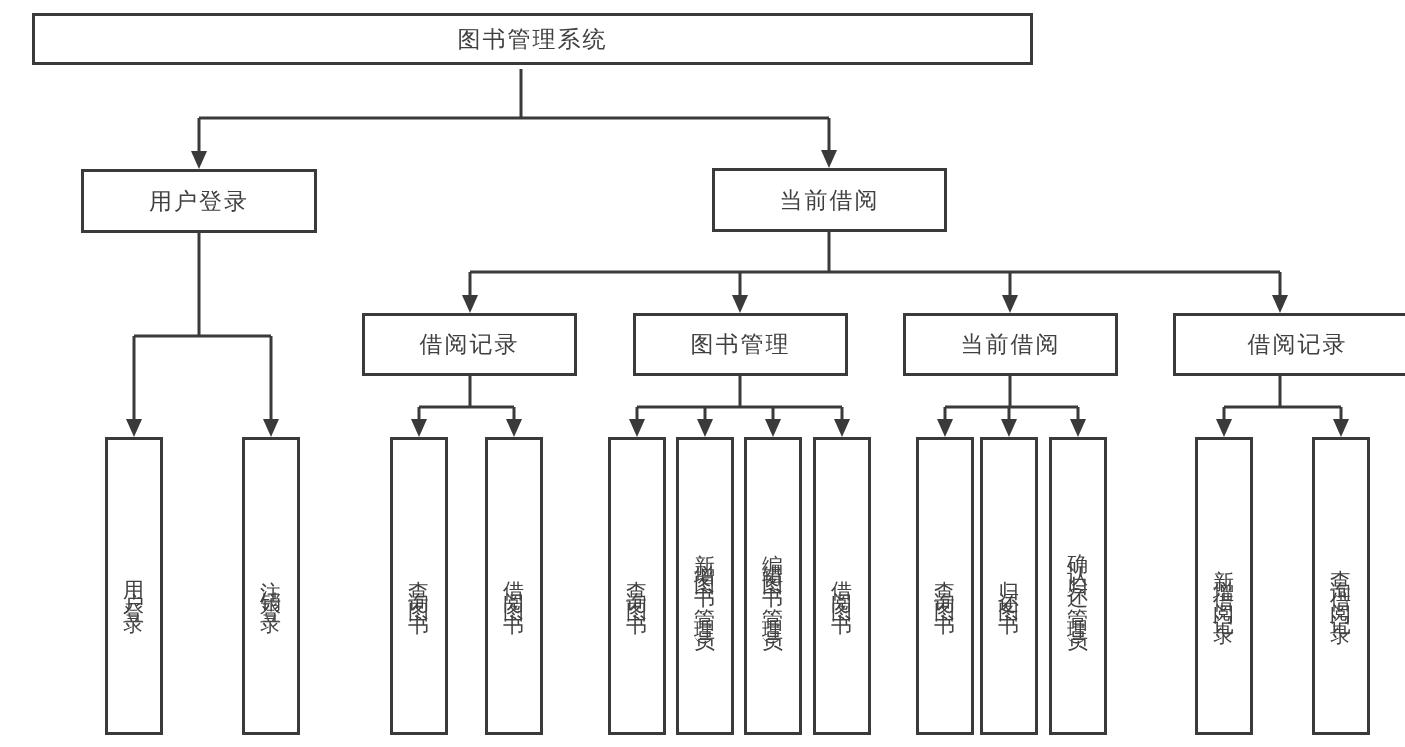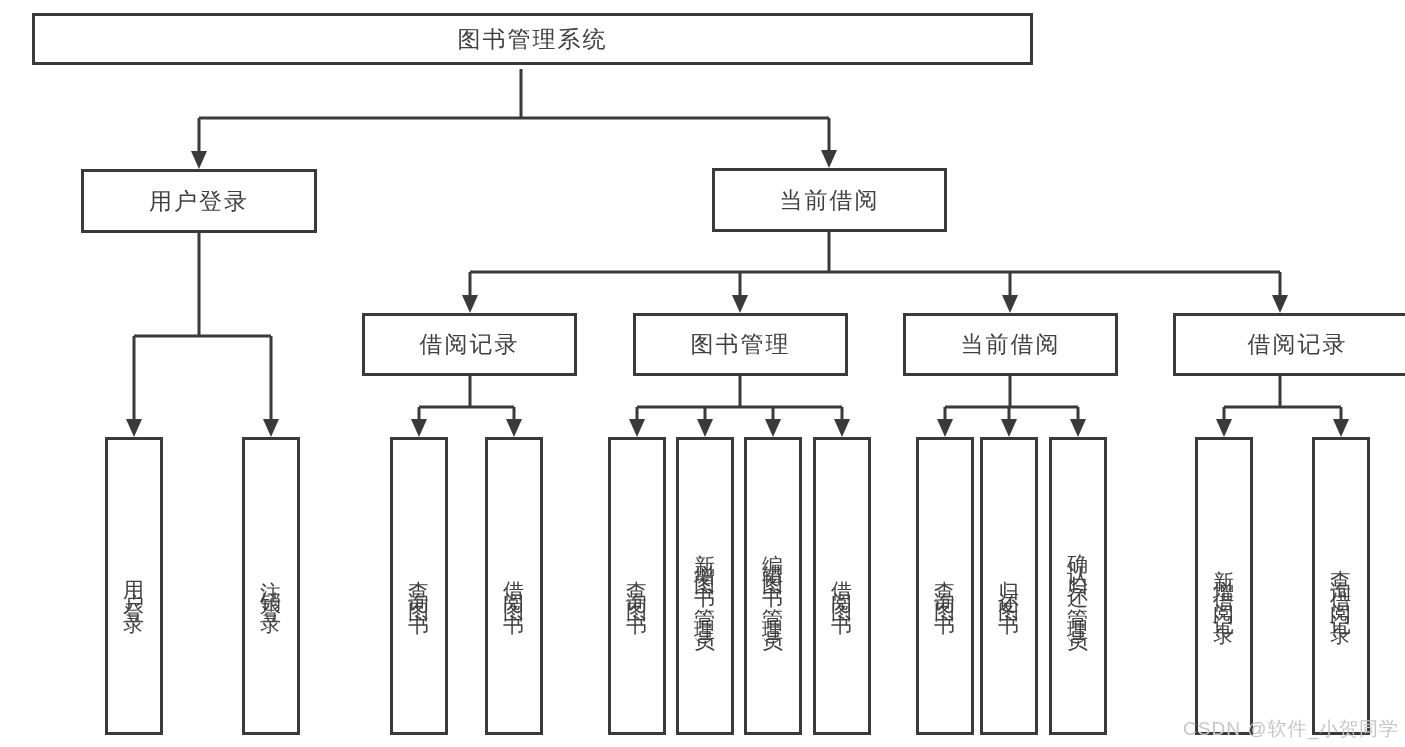--- a/index.html
+++ b/index.html
@@ -106,14 +106,13 @@
   <div class="box v" style="left:744px;top:437px;width:58px;height:298px">编辑图书（管理员）</div>
   <div class="box v" style="left:813px;top:437px;width:58px;height:298px">借阅图书</div>
 
   <div class="box v" style="left:916px;top:437px;width:58px;height:298px">查询图书</div>
   <div class="box v" style="left:980px;top:437px;width:58px;height:298px">归还图书</div>
   <div class="box v" style="left:1049px;top:437px;width:58px;height:298px">确认归还（管理员）</div>
 
   <div class="box v" style="left:1195px;top:437px;width:58px;height:298px">新增借阅记录</div>
   <div class="box v" style="left:1312px;top:437px;width:58px;height:298px">查询借阅记录</div>
 
-  <div class="watermark">CSDN @软件_小贺同学</div>
 </div>
 
 </body></html>

